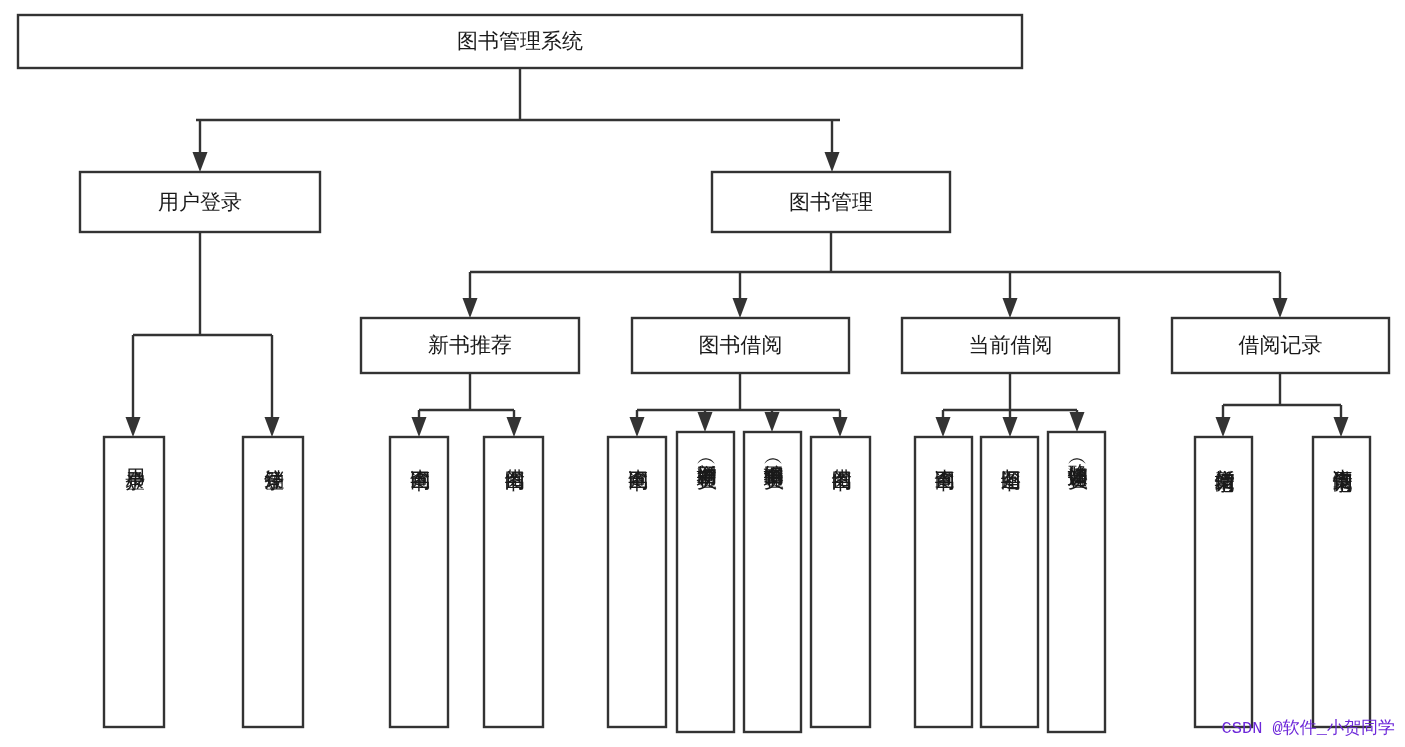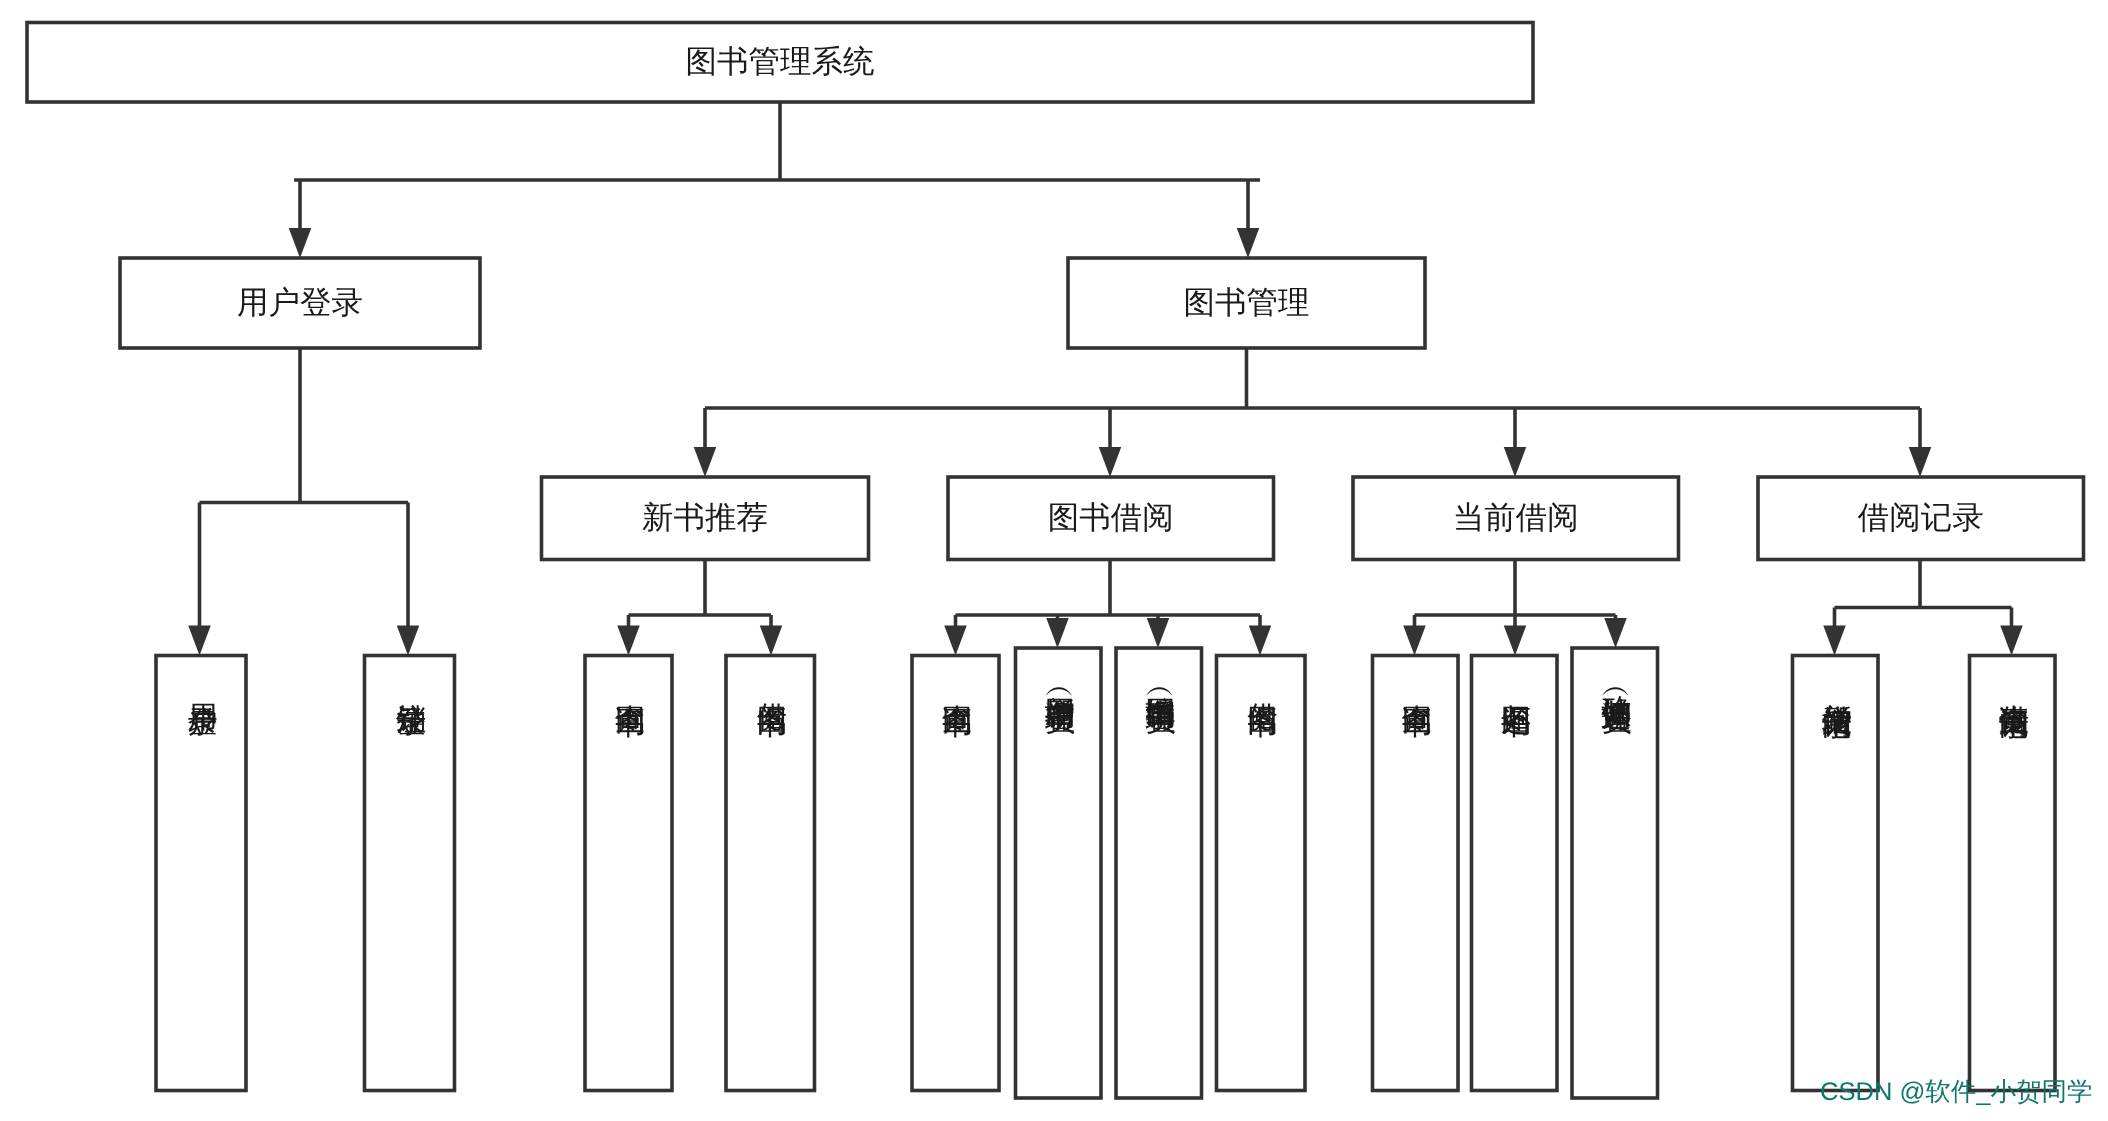--- a/index.html
+++ b/index.html
@@ -54,23 +54,23 @@
     stroke-linecap: butt;
   }
   .arrow-head {
     fill: #333333;
     stroke: none;
   }
   .watermark {
     position: absolute;
     right: 10px;
     bottom: 8px;
-    font-family: Liberation Sans, sans-serif;
+    font-family: Liberation Mono, monospace;
     font-size: 17px;
-    color: #0f766e;
+    color: #6d28d9;
     white-space: nowrap;
     user-select: none;
   }
 </style>
 </head>
 <body>
 
 <div id="diagram-root">
   <svg id="diagram-svg" viewBox="0 0 1405 747">
     <g id="connectors-layer">

